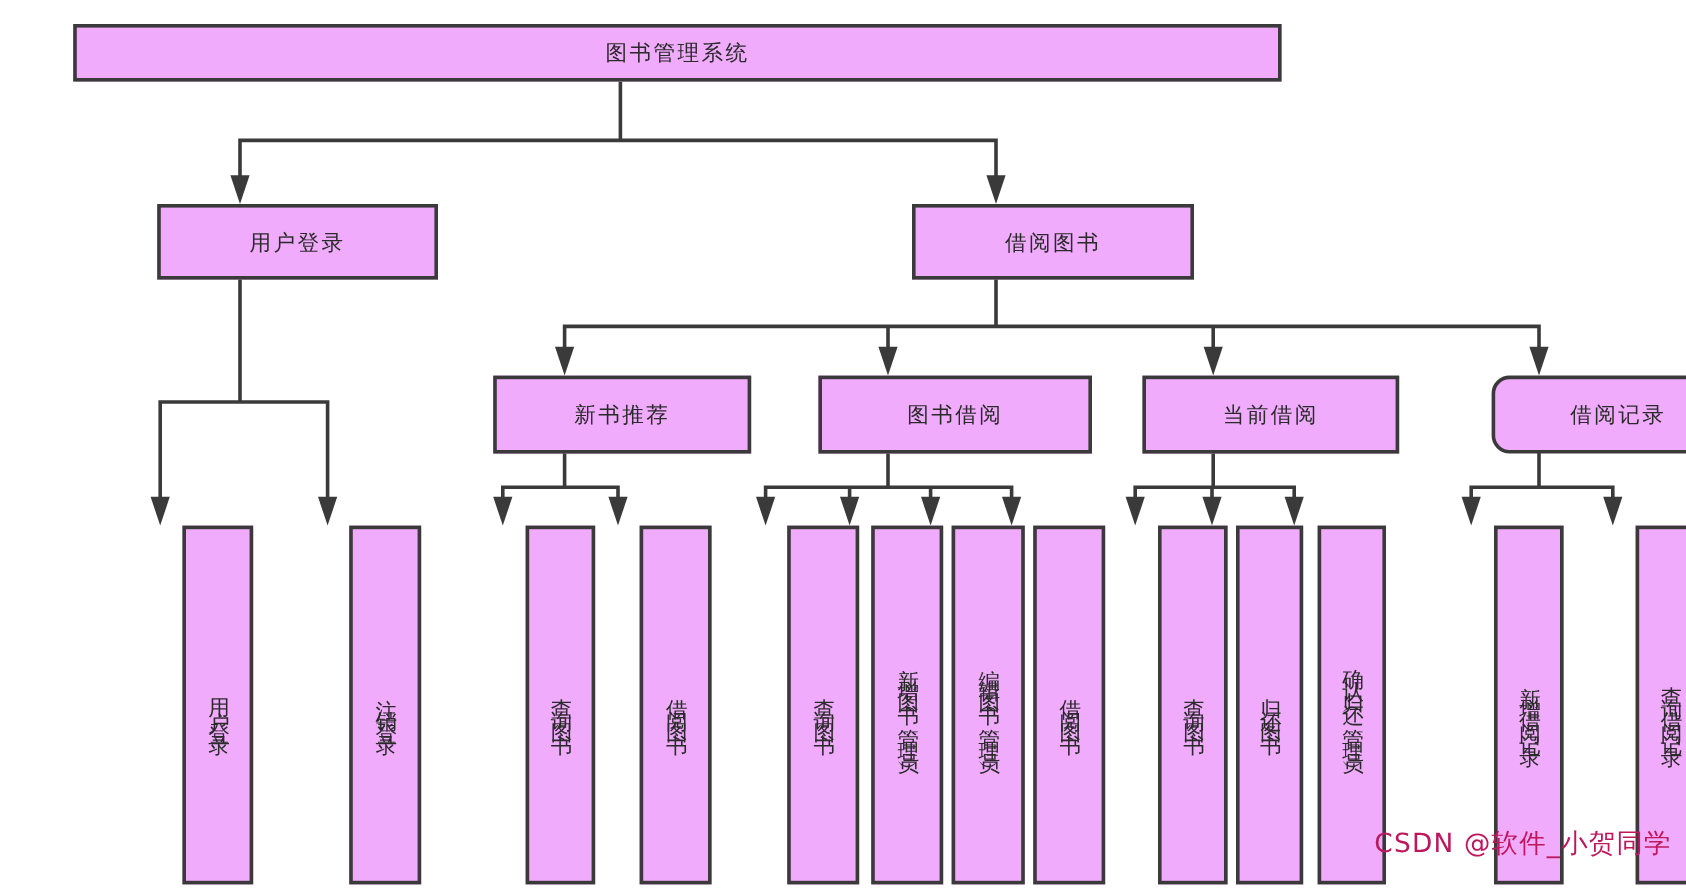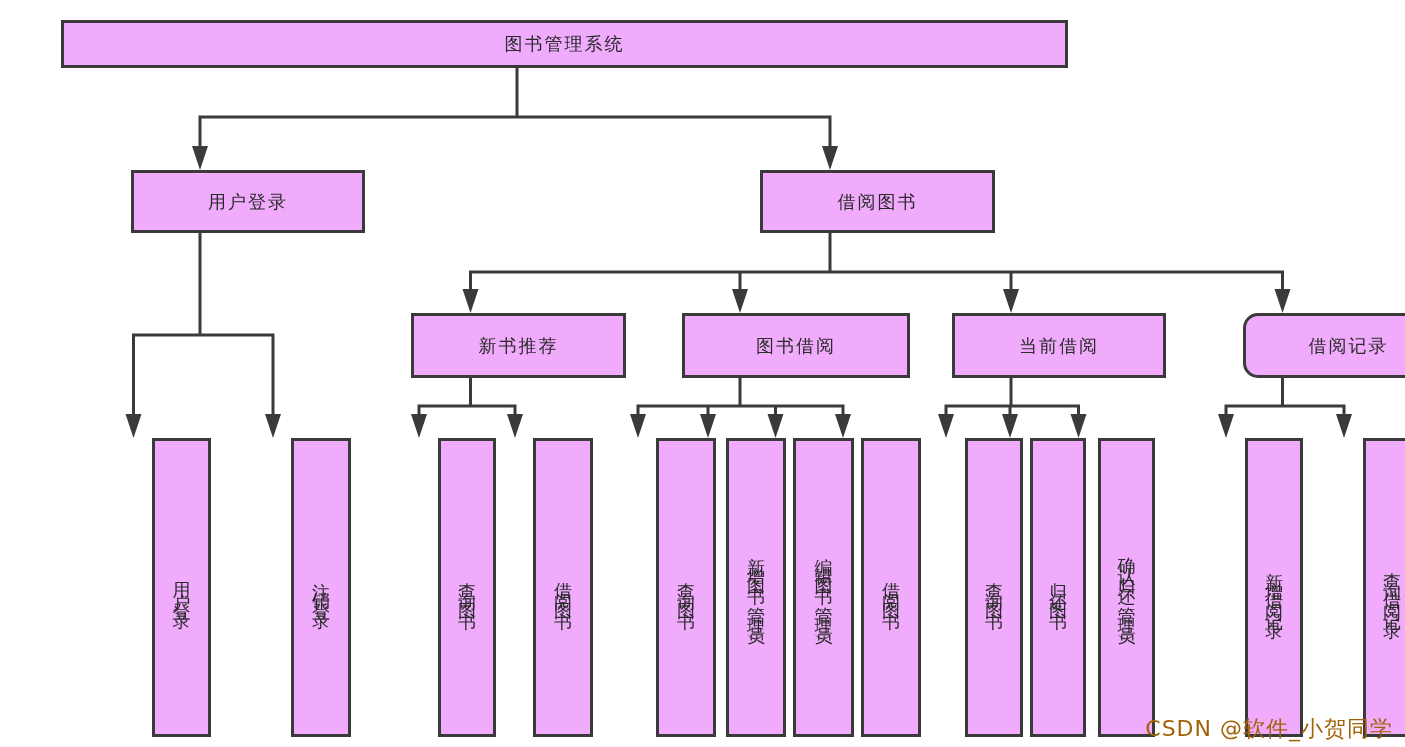--- a/index.html
+++ b/index.html
@@ -67,25 +67,24 @@
   .lf-d1 { left: 917px;  width: 58px; }
   .lf-d2 { left: 982px;  width: 56px; }
   .lf-d3 { left: 1050px; width: 57px; }
   .lf-e1 { left: 1197px; width: 58px; }
   .lf-e2 { left: 1315px; width: 58px; }
 
   .watermark {
     position: absolute;
     right: 12px;
     top: 688px;
-    color: #a16207;
+    color: #be185d;
     font-size: 22px;
     letter-spacing: 1px;
     white-space: nowrap;
-    margin-top: 26px;
   }
 </style>
 </head>
 <body>
 
 <div class="canvas">
 
   <svg class="wires" viewBox="0 0 1405 747">
 
     <g>

